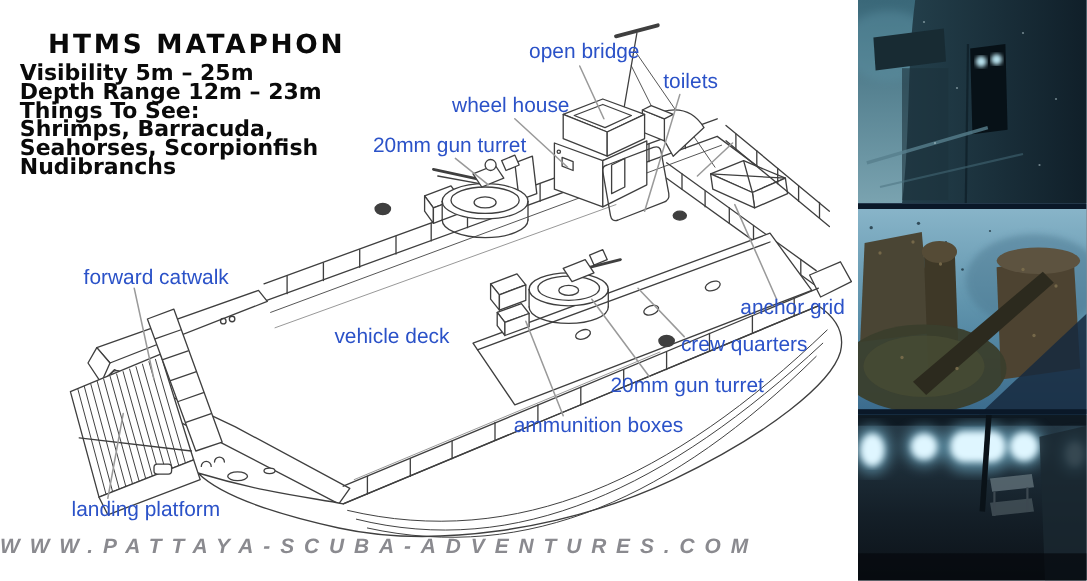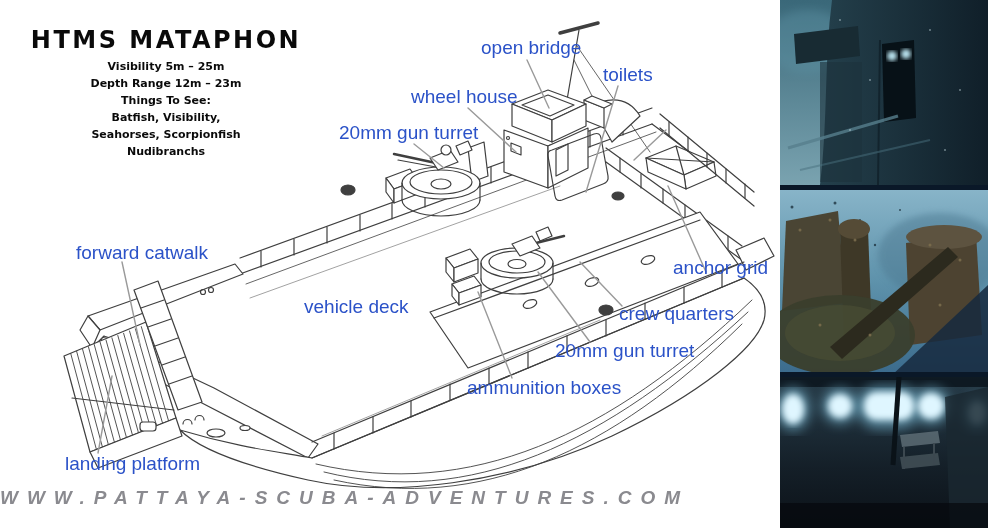--- a/index.html
+++ b/index.html
@@ -1,23 +1,23 @@
 <!DOCTYPE html>
 <html><head>
 <meta charset="utf-8">
 <style>
   html,body{margin:0;padding:0;background:#ffffff;}
   #stage{position:relative;width:988px;height:528px;background:#ffffff;overflow:hidden;
          font-family:"Liberation Sans", sans-serif;}
   
-  .title{position:absolute;left:18px;top:26px;width:296px;text-align:center;
+  .title{position:absolute;left:18px;top:26px;width:296px;text-align:right;
          font-family:"DejaVu Sans", sans-serif;font-weight:800;font-size:24px;
          letter-spacing:2.5px;color:#0a0a0a;white-space:nowrap;}
-  .info{position:absolute;left:18px;top:58px;width:296px;text-align:center;
-        font-family:"DejaVu Sans", sans-serif;font-weight:700;font-size:11px;
+  .info{position:absolute;left:18px;top:58px;width:296px;
+        font-family:"DejaVu Sans", sans-serif;font-weight:700;font-size:20px;
         line-height:17px;color:#0a0a0a;}
   
   .lbl{position:absolute;color:#2b52c8;font-size:19px;line-height:15.5px;
        white-space:nowrap;font-family:"Liberation Sans", sans-serif;}
   
   .footer{position:absolute;left:0;top:487px;width:652px;text-align:center;
           font-family:"Liberation Sans", sans-serif;font-style:italic;font-weight:700;
           font-size:19px;letter-spacing:9px;color:#8a8a8f;white-space:nowrap;}
   
   .photos{position:absolute;left:780px;top:0;width:208px;height:528px;background:#0c1a2e;}
@@ -237,32 +237,32 @@
       <line x1="512" y1="378" x2="478" y2="292"></line>
       <line x1="98" y1="453" x2="112" y2="376"></line>
     </g>
   </svg>
 
   <div class="title">HTMS MATAPHON</div>
   <div class="info">
     <div>Visibility 5m – 25m</div>
     <div>Depth Range 12m – 23m</div>
     <div>Things To See:</div>
-    <div>Batfish, Visibility,</div>
+    <div>Shrimps, Barracuda,</div>
     <div>Seahorses, Scorpionfish</div>
     <div>Nudibranchs</div>
   </div>
 
   <div class="lbl" style="left:481px;top:40px">open bridge</div>
   <div class="lbl" style="left:603px;top:67px">toilets</div>
   <div class="lbl" style="left:411px;top:89px">wheel house</div>
   <div class="lbl" style="left:339px;top:125px">20mm gun turret</div>
   <div class="lbl" style="left:76px;top:245px">forward catwalk</div>
   <div class="lbl" style="left:304px;top:299px">vehicle deck</div>
-  <div class="lbl" style="left:673px;top:260px">anchor grid</div>
+  <div class="lbl" style="left:673px;top:272px">anchor grid</div>
   <div class="lbl" style="left:619px;top:306px">crew quarters</div>
   <div class="lbl" style="left:555px;top:343px">20mm gun turret</div>
   <div class="lbl" style="left:467px;top:380px">ammunition boxes</div>
   <div class="lbl" style="left:65px;top:456px">landing platform</div>
 
   <div class="footer">WWW.PATTAYA-SCUBA-ADVENTURES.COM</div>
 
   <div class="photos">
 
     <div class="photo" style="top:0;height:185px">

